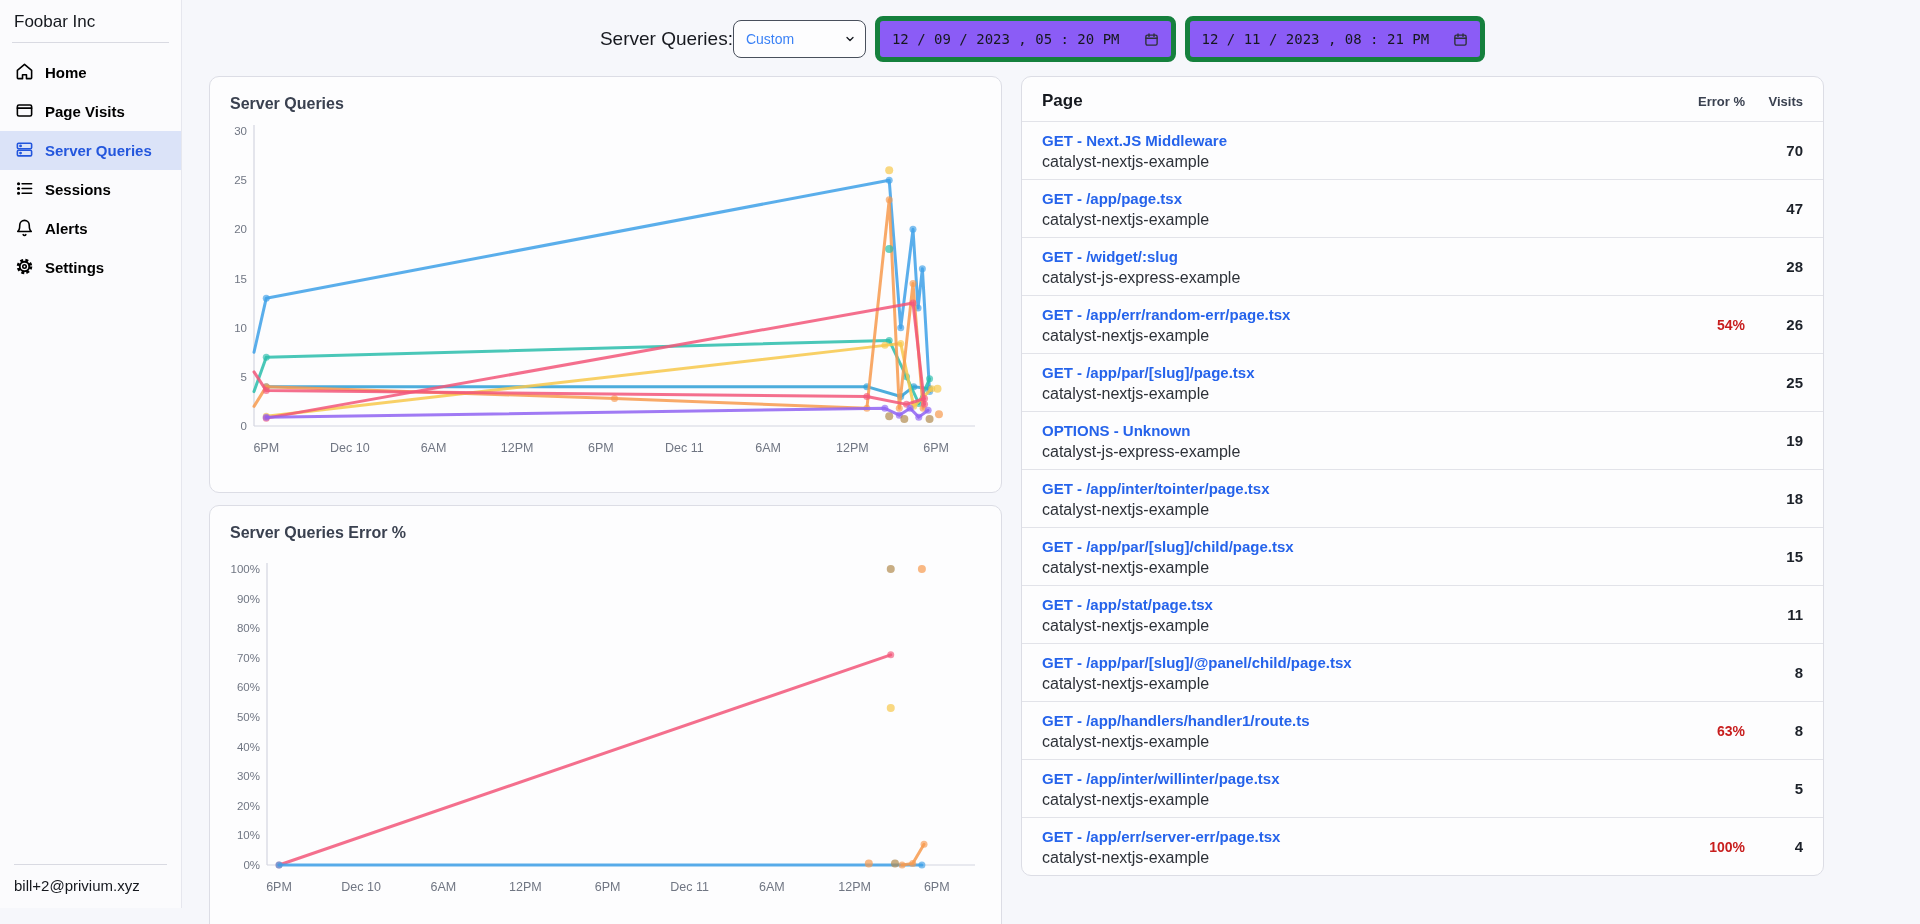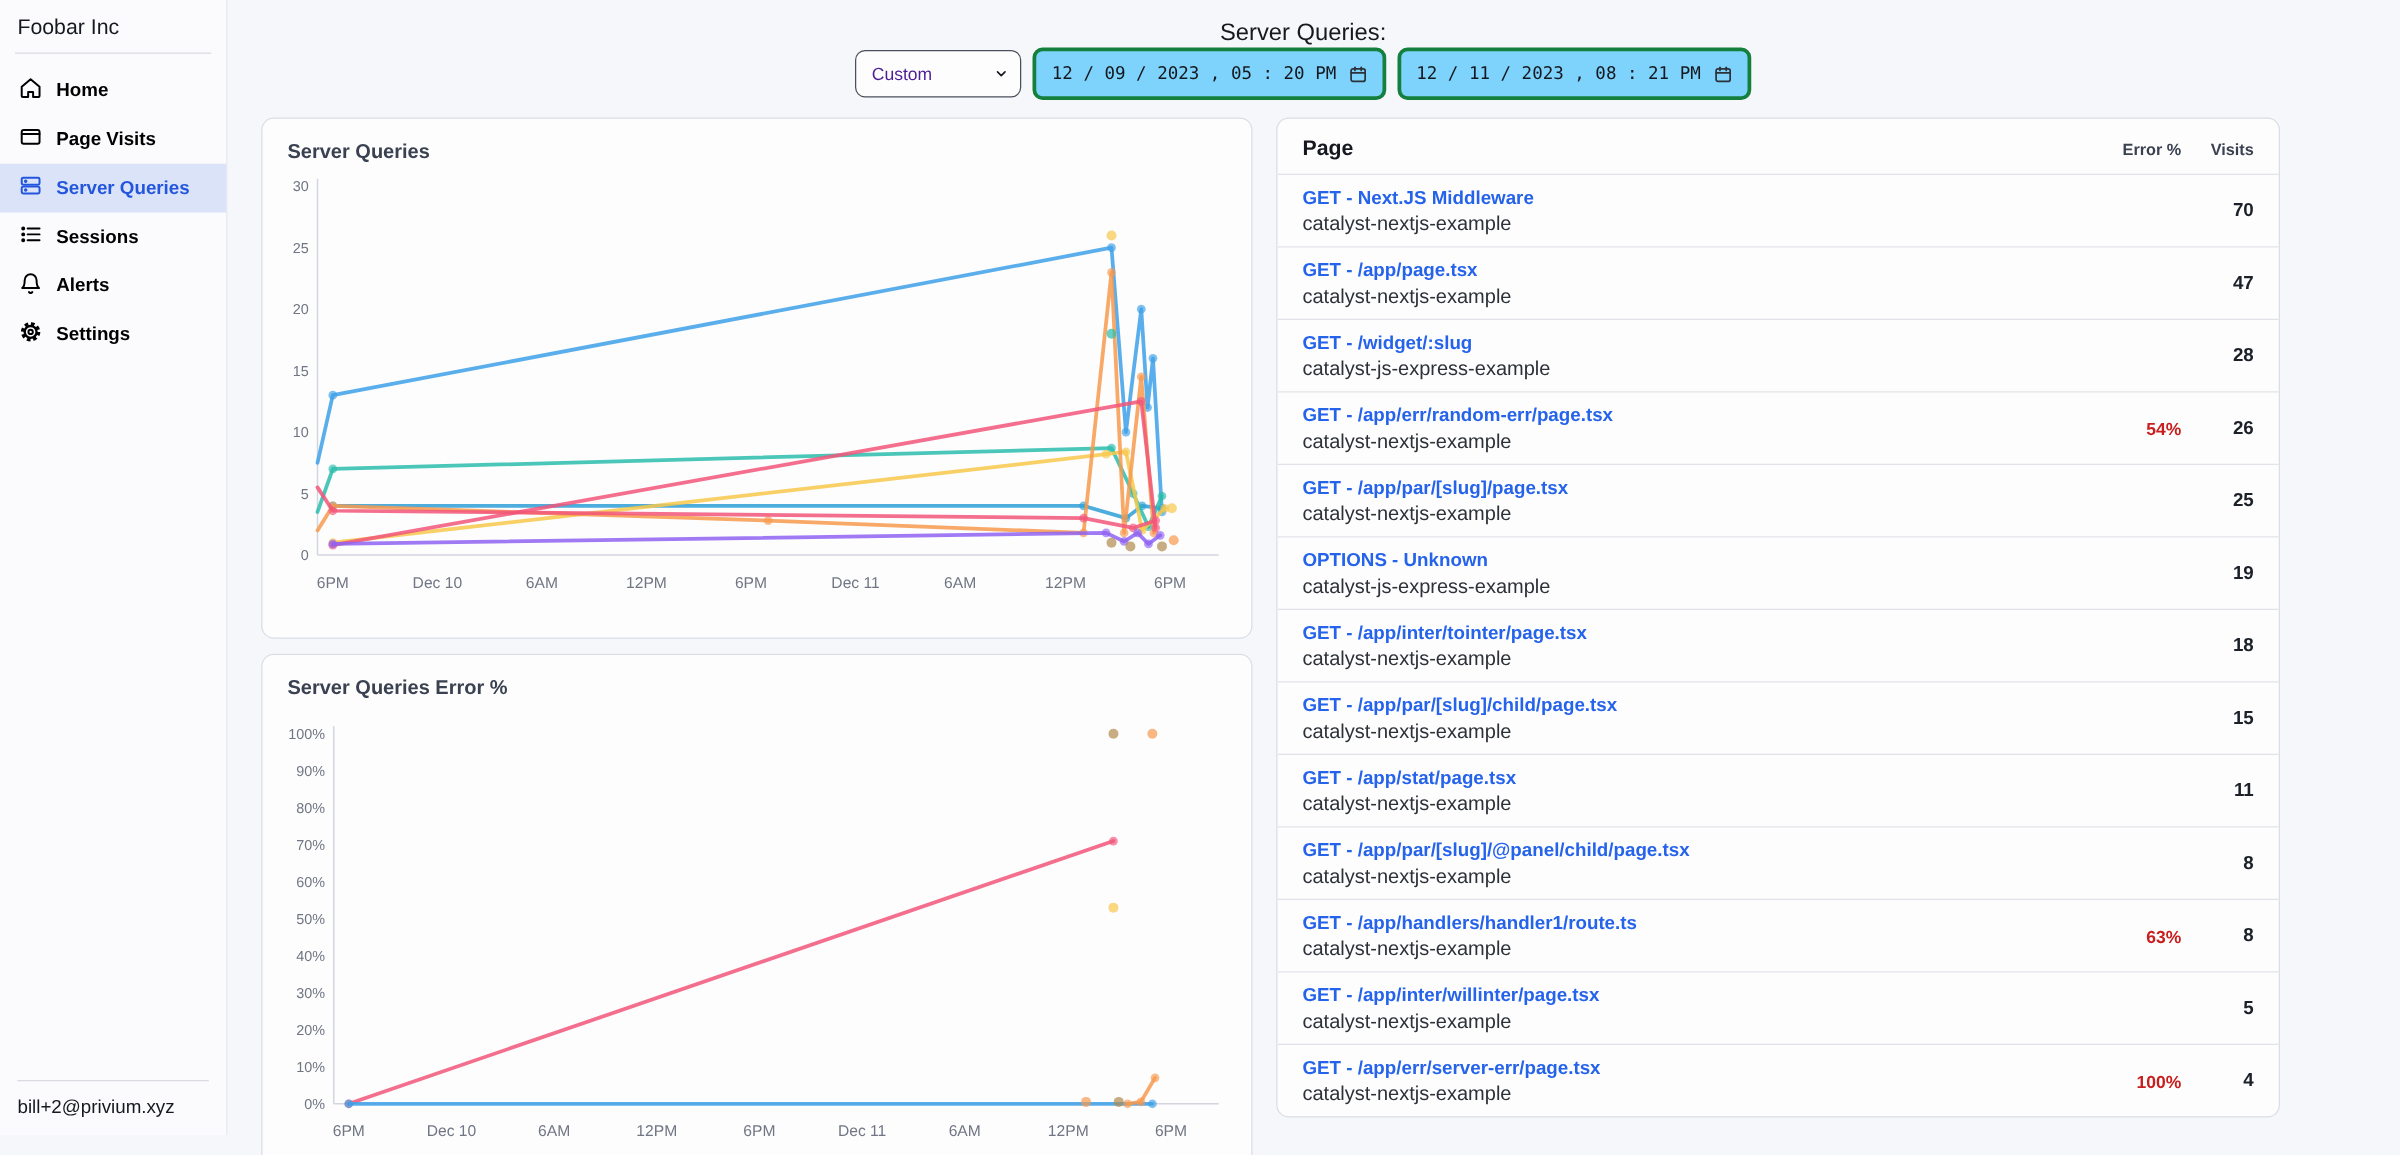--- a/index.html
+++ b/index.html
@@ -26,35 +26,34 @@
   .nav-item.active{background:#dbe3f8;color:#2356dd;}
   .nav-item svg{flex:0 0 auto;}
   .side-bottom{padding:10px 14px 14px;}
   .side-bottom .side-divider{margin:0 0 12px;}
   .user-email{font-size:15px;color:#15181e;}
   
   .main{margin-left:181px;padding:0 0 0 28px;}
   .topbar{
     display:flex;align-items:center;justify-content:center;
     padding:16px 44px 14px 0;
-    flex-direction:column;
   }
   .page-title{font-size:19px;color:#17191f;}
   .controls{display:flex;gap:9px;align-items:center;}
   .range-select-wrap{position:relative;}
   select.range-select{
     -webkit-appearance:none;appearance:none;
     width:133px;height:38px;border:1px solid #49505c;border-radius:8px;
     background:#fdfdfe;font-family:"Liberation Sans",sans-serif;
-    font-size:14px;color:#4c1d95;padding:0 30px 0 12px;
+    font-size:14px;color:#3b82f6;padding:0 30px 0 12px;
   }
   .range-select-wrap svg{position:absolute;right:10px;top:13px;pointer-events:none;}
   .date-input{
-    display:flex;align-items:center;gap:10px;
-    height:36px;border:3px solid #15803d;border-radius:8px;background:#7dd3fc;
+    display:flex;align-items:center;gap:24px;
+    height:36px;border:5px solid #15803d;border-radius:8px;background:#8b5cf6;
     padding:0 12px;font-family:"DejaVu Sans Mono",monospace;font-size:14px;color:#15181e;
     cursor:text;
   }
   .content{display:flex;gap:19px;}
   .col-left{width:793px;flex:0 0 auto;}
   .col-right{width:803px;flex:0 0 auto;}
   .card{
     background:#fdfdfe;border:1px solid #dcdde5;border-radius:10px;
     box-sizing:border-box;
   }

